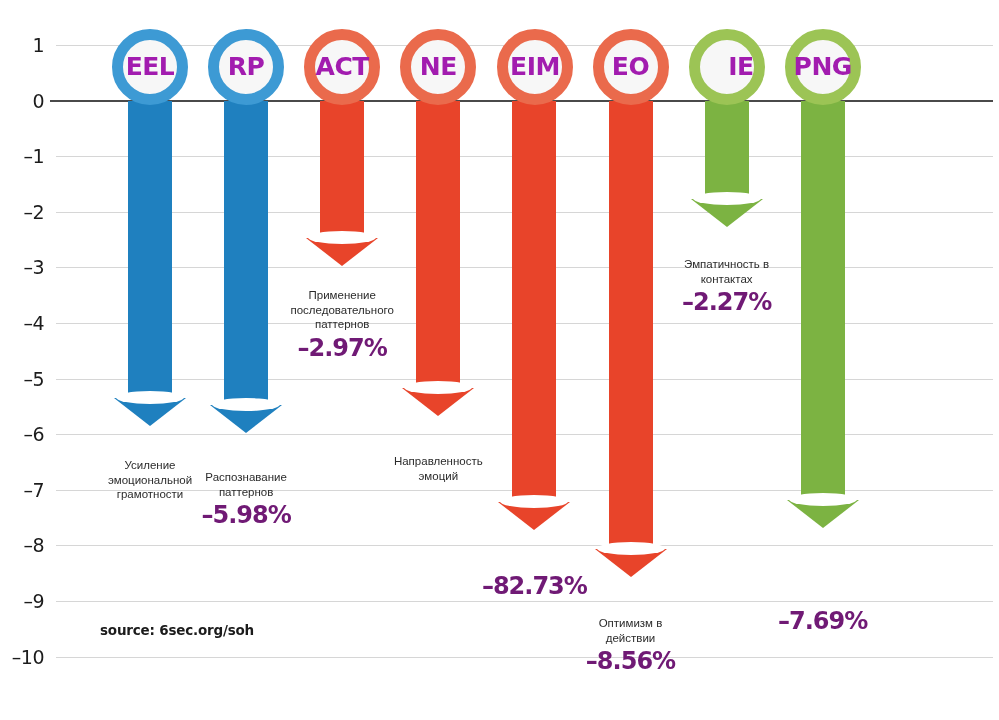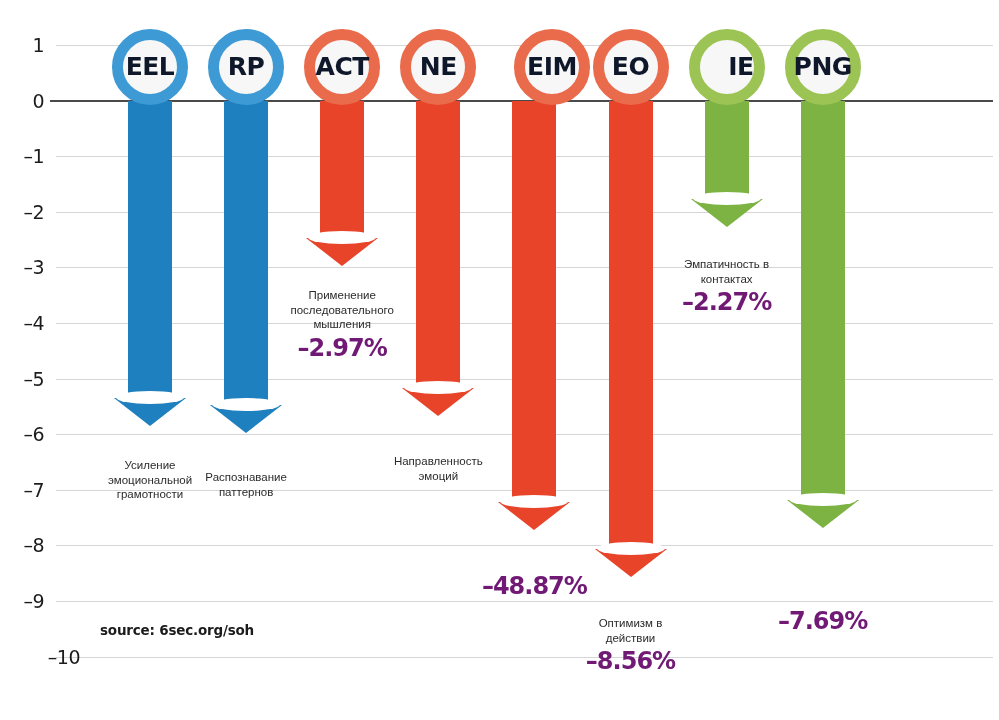--- a/index.html
+++ b/index.html
@@ -25,21 +25,21 @@
 
   
   .badge{
     position:absolute;border-radius:50%;
     background:#f7f7f7;
     display:flex;align-items:center;justify-content:center;
     box-sizing:border-box;
   }
   .badge-label{
     font-family:"DejaVu Sans", sans-serif;
-    font-weight:700;font-size:25px;color:#0f172a;
+    font-weight:700;font-size:25px;color:#a21caf;
     letter-spacing:-0.5px;line-height:1;
   }
 
   
   .ann{position:absolute;text-align:center;}
   .ann-name{
     font-family:"Liberation Sans", sans-serif;
     font-size:11.5px;color:#2b2b2b;line-height:1.28;
     white-space:pre-line;
   }
@@ -76,21 +76,21 @@
       <div class="ytick" style="top: 367.6px;">–5</div>
       <div class="gridline" style="top: 434.2px;"></div>
       <div class="ytick" style="top: 423.2px;">–6</div>
       <div class="gridline" style="top: 489.8px;"></div>
       <div class="ytick" style="top: 478.8px;">–7</div>
       <div class="gridline" style="top: 545.4px;"></div>
       <div class="ytick" style="top: 534.4px;">–8</div>
       <div class="gridline" style="top: 601px;"></div>
       <div class="ytick" style="top: 590px;">–9</div>
       <div class="gridline" style="top: 656.6px;"></div>
-      <div class="ytick" style="top: 645.6px; margin-left: 36px;">–10</div>
+      <div class="ytick" style="top: 645.6px;">–10</div>
     </div>
   <div id="bars-layer">
       <div class="bar" style="left: 128px; top: 100.6px; width: 44px; height: 297.26px; background: rgb(31, 128, 191);"></div>
       <div class="arrow" style="left: 114px; top: 397.86px; border-left: 36px solid transparent; border-right: 36px solid transparent; border-top: 28px solid rgb(31, 128, 191);"></div>
       <div class="notch" style="left: 116px; top: 390.86px; width: 68px; height: 13px;"></div>
       <div class="bar" style="left: 224.1px; top: 100.6px; width: 44px; height: 304.488px; background: rgb(31, 128, 191);"></div>
       <div class="arrow" style="left: 210.1px; top: 405.088px; border-left: 36px solid transparent; border-right: 36px solid transparent; border-top: 28px solid rgb(31, 128, 191);"></div>
       <div class="notch" style="left: 212.1px; top: 398.088px; width: 68px; height: 13px;"></div>
       <div class="bar" style="left: 320.2px; top: 100.6px; width: 44px; height: 137.132px; background: rgb(232, 68, 42);"></div>
       <div class="arrow" style="left: 306.2px; top: 237.732px; border-left: 36px solid transparent; border-right: 36px solid transparent; border-top: 28px solid rgb(232, 68, 42);"></div>
@@ -117,21 +117,21 @@
       </div>
       <div class="badge" style="left: 208.1px; top: 28.6px; width: 76px; height: 76px; border: 11px solid rgb(61, 154, 212);">
         <span class="badge-label">RP</span>
       </div>
       <div class="badge" style="left: 304.2px; top: 28.6px; width: 76px; height: 76px; border: 11px solid rgb(234, 106, 76);">
         <span class="badge-label">ACT</span>
       </div>
       <div class="badge" style="left: 400.3px; top: 28.6px; width: 76px; height: 76px; border: 11px solid rgb(234, 106, 76);">
         <span class="badge-label">NE</span>
       </div>
-      <div class="badge" style="left: 514px; top: 28.6px; width: 76px; height: 76px; border: 11px solid rgb(234, 106, 76);">
+      <div class="badge" style="left: 497px; top: 28.6px; width: 76px; height: 76px; border: 11px solid rgb(234, 106, 76);">
         <span class="badge-label">EIM</span>
       </div>
       <div class="badge" style="left: 592.5px; top: 28.6px; width: 76px; height: 76px; border: 11px solid rgb(234, 106, 76); align-items: center;">
         <span class="badge-label">EO</span>
       </div>
       <div class="badge" style="left: 688.6px; top: 28.6px; width: 76px; height: 76px; border: 11px solid rgb(156, 196, 85); justify-content: flex-end;">
         <span class="badge-label">IE</span>
       </div>
       <div class="badge" style="left: 784.7px; top: 28.6px; width: 76px; height: 76px; border: 11px solid rgb(156, 196, 85);">
         <span class="badge-label">PNG</span>
@@ -139,33 +139,34 @@
     </div>
   <div id="ann-layer">
       <div class="ann" style="left: 88px; top: 458px; width: 124px;">
         <div class="ann-name">Усиление
 эмоциональной
 грамотности</div>
       </div>
       <div class="ann" style="left: 184.1px; top: 470px; width: 124px;">
         <div class="ann-name">Распознавание
 паттернов</div>
+        <div class="ann-value">–5.98%</div>
       </div>
       <div class="ann" style="left: 280.2px; top: 288px; width: 124px;">
         <div class="ann-name">Применение
 последовательного
-мышления</div>
+паттернов</div>
         <div class="ann-value">–2.97%</div>
       </div>
       <div class="ann" style="left: 376.3px; top: 454px; width: 124px;">
         <div class="ann-name">Направленность
 эмоций</div>
       </div>
       <div class="ann" style="left: 472.4px; top: 570px; width: 124px;">
-        <div class="ann-value">–48.87%</div>
+        <div class="ann-value">–82.73%</div>
       </div>
       <div class="ann" style="left: 568.5px; top: 616px; width: 124px;">
         <div class="ann-name">Оптимизм в
 действии</div>
         <div class="ann-value">–8.56%</div>
       </div>
       <div class="ann" style="left: 664.6px; top: 257px; width: 124px;">
         <div class="ann-name">Эмпатичность в
 контактах</div>
         <div class="ann-value">–2.27%</div>

